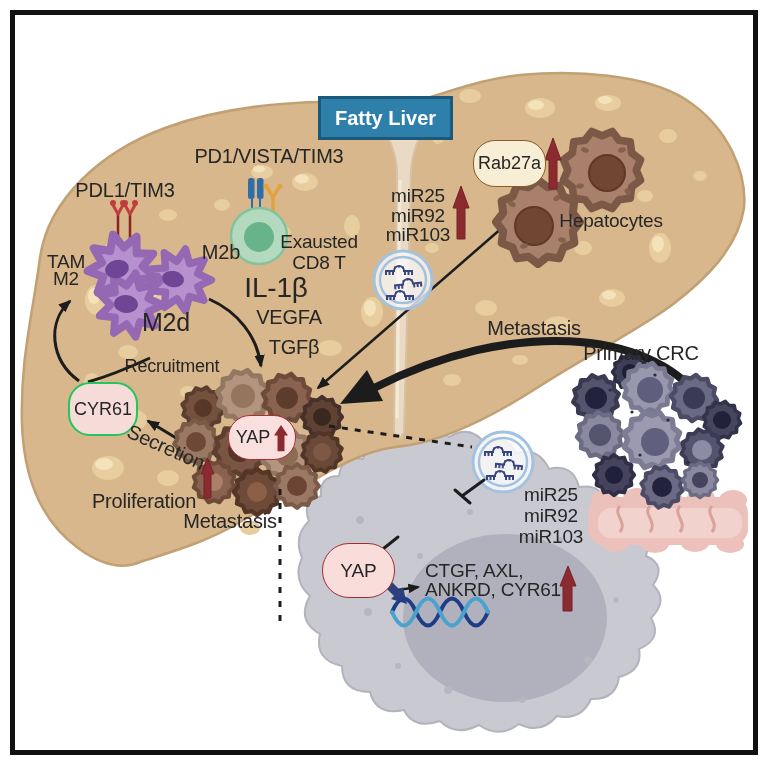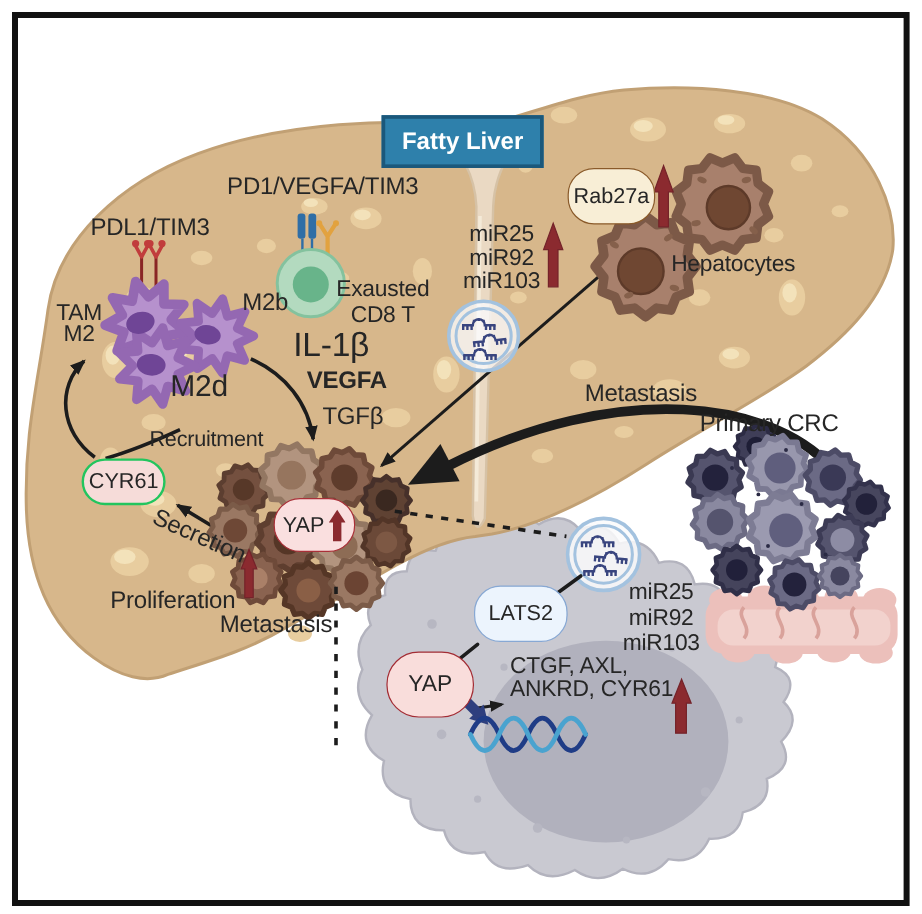--- a/index.html
+++ b/index.html
@@ -304,69 +304,66 @@
 <div id="frame"></div>
 
 <div class="titlebox" style="left:318px;top:60px;width:135px;height:44px;margin-top:36px;">
   <span>Fatty Liver</span>
 </div>
 
 <div class="pill" style="left:473px;top:140px;width:73px;height:47px;background:#f8eed6;border-color:#8a5a2a;">
   <span>Rab27a</span>
 </div>
 
-<div class="pill" style="left:68px;top:382px;width:70px;height:39px;border-width:2.5px;">
+<div class="pill" style="left:68px;top:382px;width:70px;height:54px;border-width:2.5px;">
   <span>CYR61</span>
 </div>
 
 <div class="pill" style="left:228px;top:415px;width:68px;height:45px;background:#fadfdf;border-color:#a93038;">
   <span>YAP</span>
   <svg width="14" height="28" viewBox="0 0 16 30">
         <polygon points="8,0 16,12 12,12 12,30 4,30 4,12 0,12" fill="#8b2a2f"></polygon>
       </svg>
 </div>
 
-<div class="pill" style="left:395px;top:488px;width:78px;height:47px;background:#ecf4fd;border-color:#87a8d4;">
-  <span>LATS2</span>
-</div>
 
 <div class="pill" style="left:322px;top:543px;width:73px;height:55px;background:#f9dddb;border-color:#a32c34;border-radius:27px;font-size:19px;">
   <span>YAP</span>
 </div>
 
-<div class="lbl" style="left:269px;top:156px;font-size:20px;">PD1/VEGFA/TIM3</div>
+<div class="lbl" style="left:269px;top:156px;font-size:20px;">PD1/VISTA/TIM3</div>
 <div class="lbl" style="left:125px;top:190px;font-size:20px;">PDL1/TIM3</div>
 <div class="lbl" style="left:66px;top:270px;line-height:17px;font-size:19px;">
   <div>TAM</div>
   <div>M2</div>
 </div>
 <div class="lbl" style="left:189px;top:252px;font-size:20px;margin-left:32px;">M2b</div>
 <div class="lbl" style="left:166px;top:322px;font-size:25px;">M2d</div>
 <div class="lbl" style="left:319px;top:224px;line-height:21px;margin-top:28px;">
   <div>Exausted</div>
   <div>CD8 T</div>
 </div>
 <div class="lbl" style="left:258px;top:288px;font-size:28px;margin-left:18px;">IL-1β</div>
-<div class="lbl" style="left:289px;top:317px;font-size:20px;font-weight:bold;">VEGFA</div>
+<div class="lbl" style="left:289px;top:317px;font-size:20px;">VEGFA</div>
 <div class="lbl" style="left:294px;top:347px;font-size:20px;">TGFβ</div>
 <div class="lbl" style="left:172px;top:366px;font-size:18px;">Recruitment</div>
 <div class="lbl rot" style="left:166px;top:447px;font-size:20px;">Secretion</div>
 <div class="lbl" style="left:144px;top:481px;font-size:20px;margin-top:20px;">Proliferation</div>
 <div class="lbl" style="left:230px;top:521px;font-size:20px;">Metastasis</div>
 <div class="lbl" style="left:418px;top:215px;line-height:19.5px;">
   <div>miR25</div>
   <div>miR92</div>
   <div>miR103</div>
 </div>
 <div class="lbl" style="left:611px;top:221px;">Hepatocytes</div>
 <div class="lbl" style="left:534px;top:328px;font-size:20px;">Metastasis</div>
 <div class="lbl" style="left:641px;top:353px;font-size:20px;">Primary CRC</div>
 <div class="lbl" style="left:551px;top:515px;line-height:21px;">
   <div>miR25</div>
   <div>miR92</div>
   <div>miR103</div>
 </div>
-<div class="lbl left" style="left:425px;top:546px;line-height:19px;">
+<div class="lbl left" style="left:425px;top:561px;line-height:19px;">
   <div>CTGF, AXL,</div>
   <div>ANKRD, CYR61</div>
 </div>
 
 </div>
 
 </body></html>

